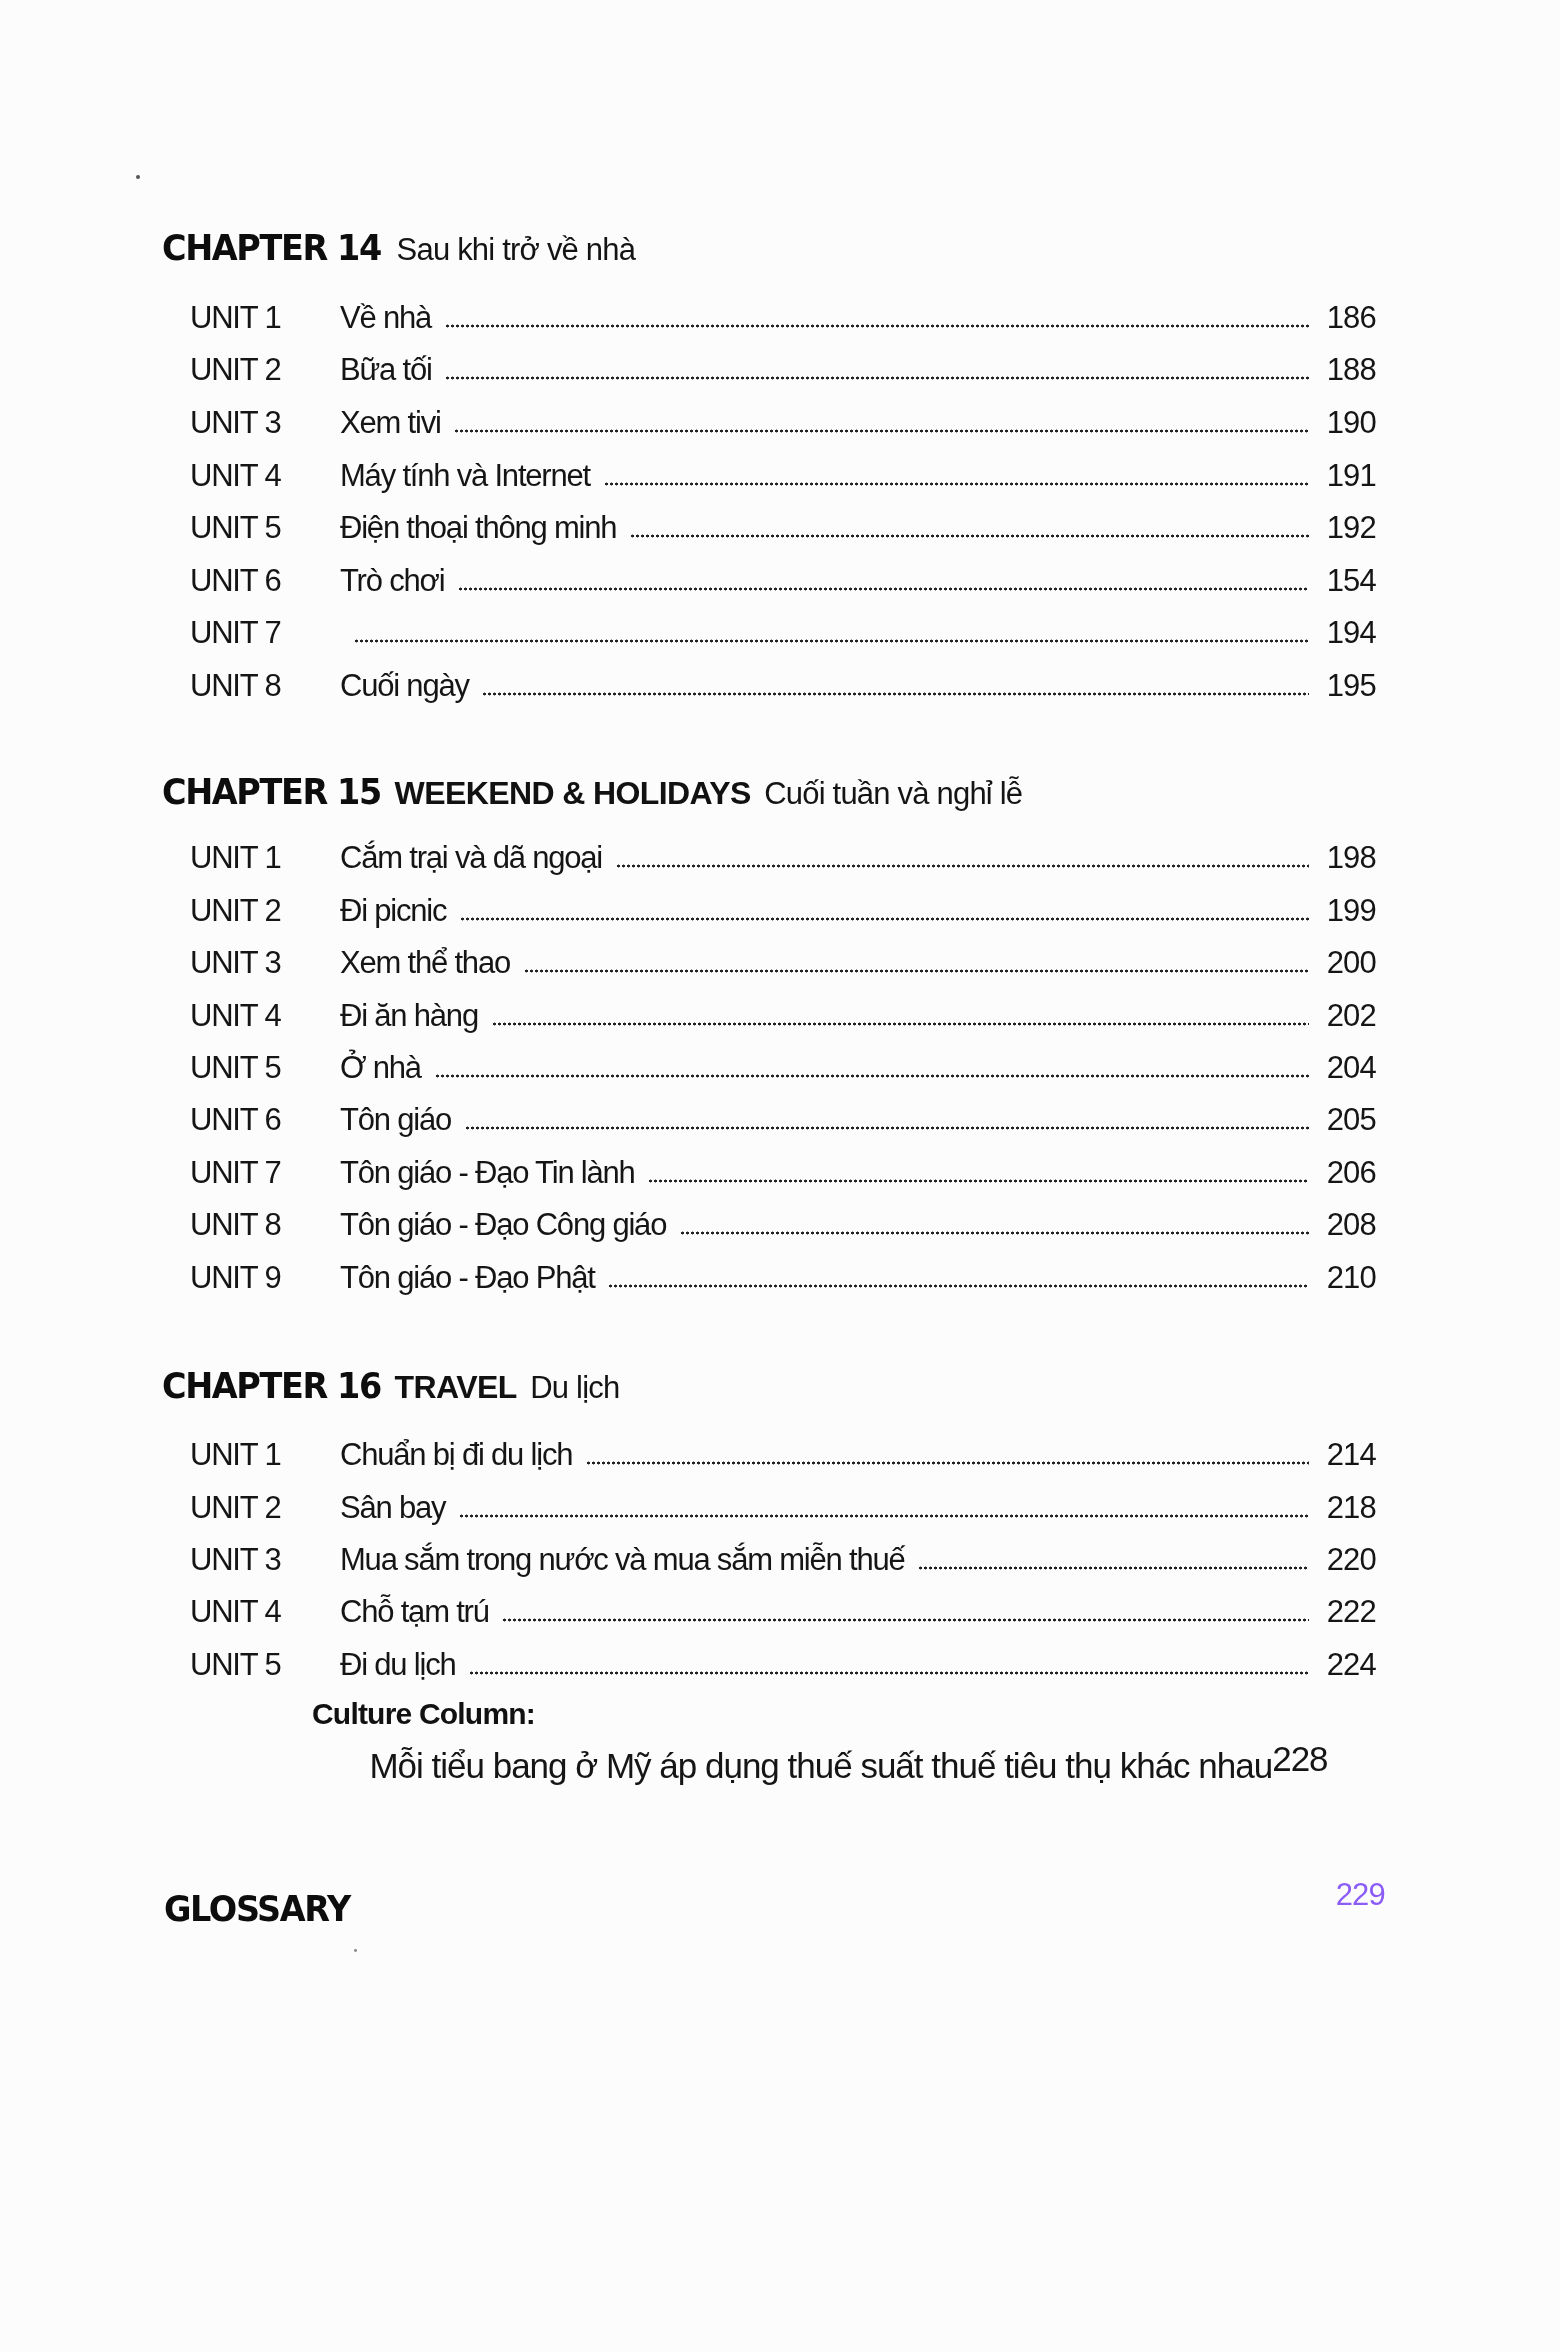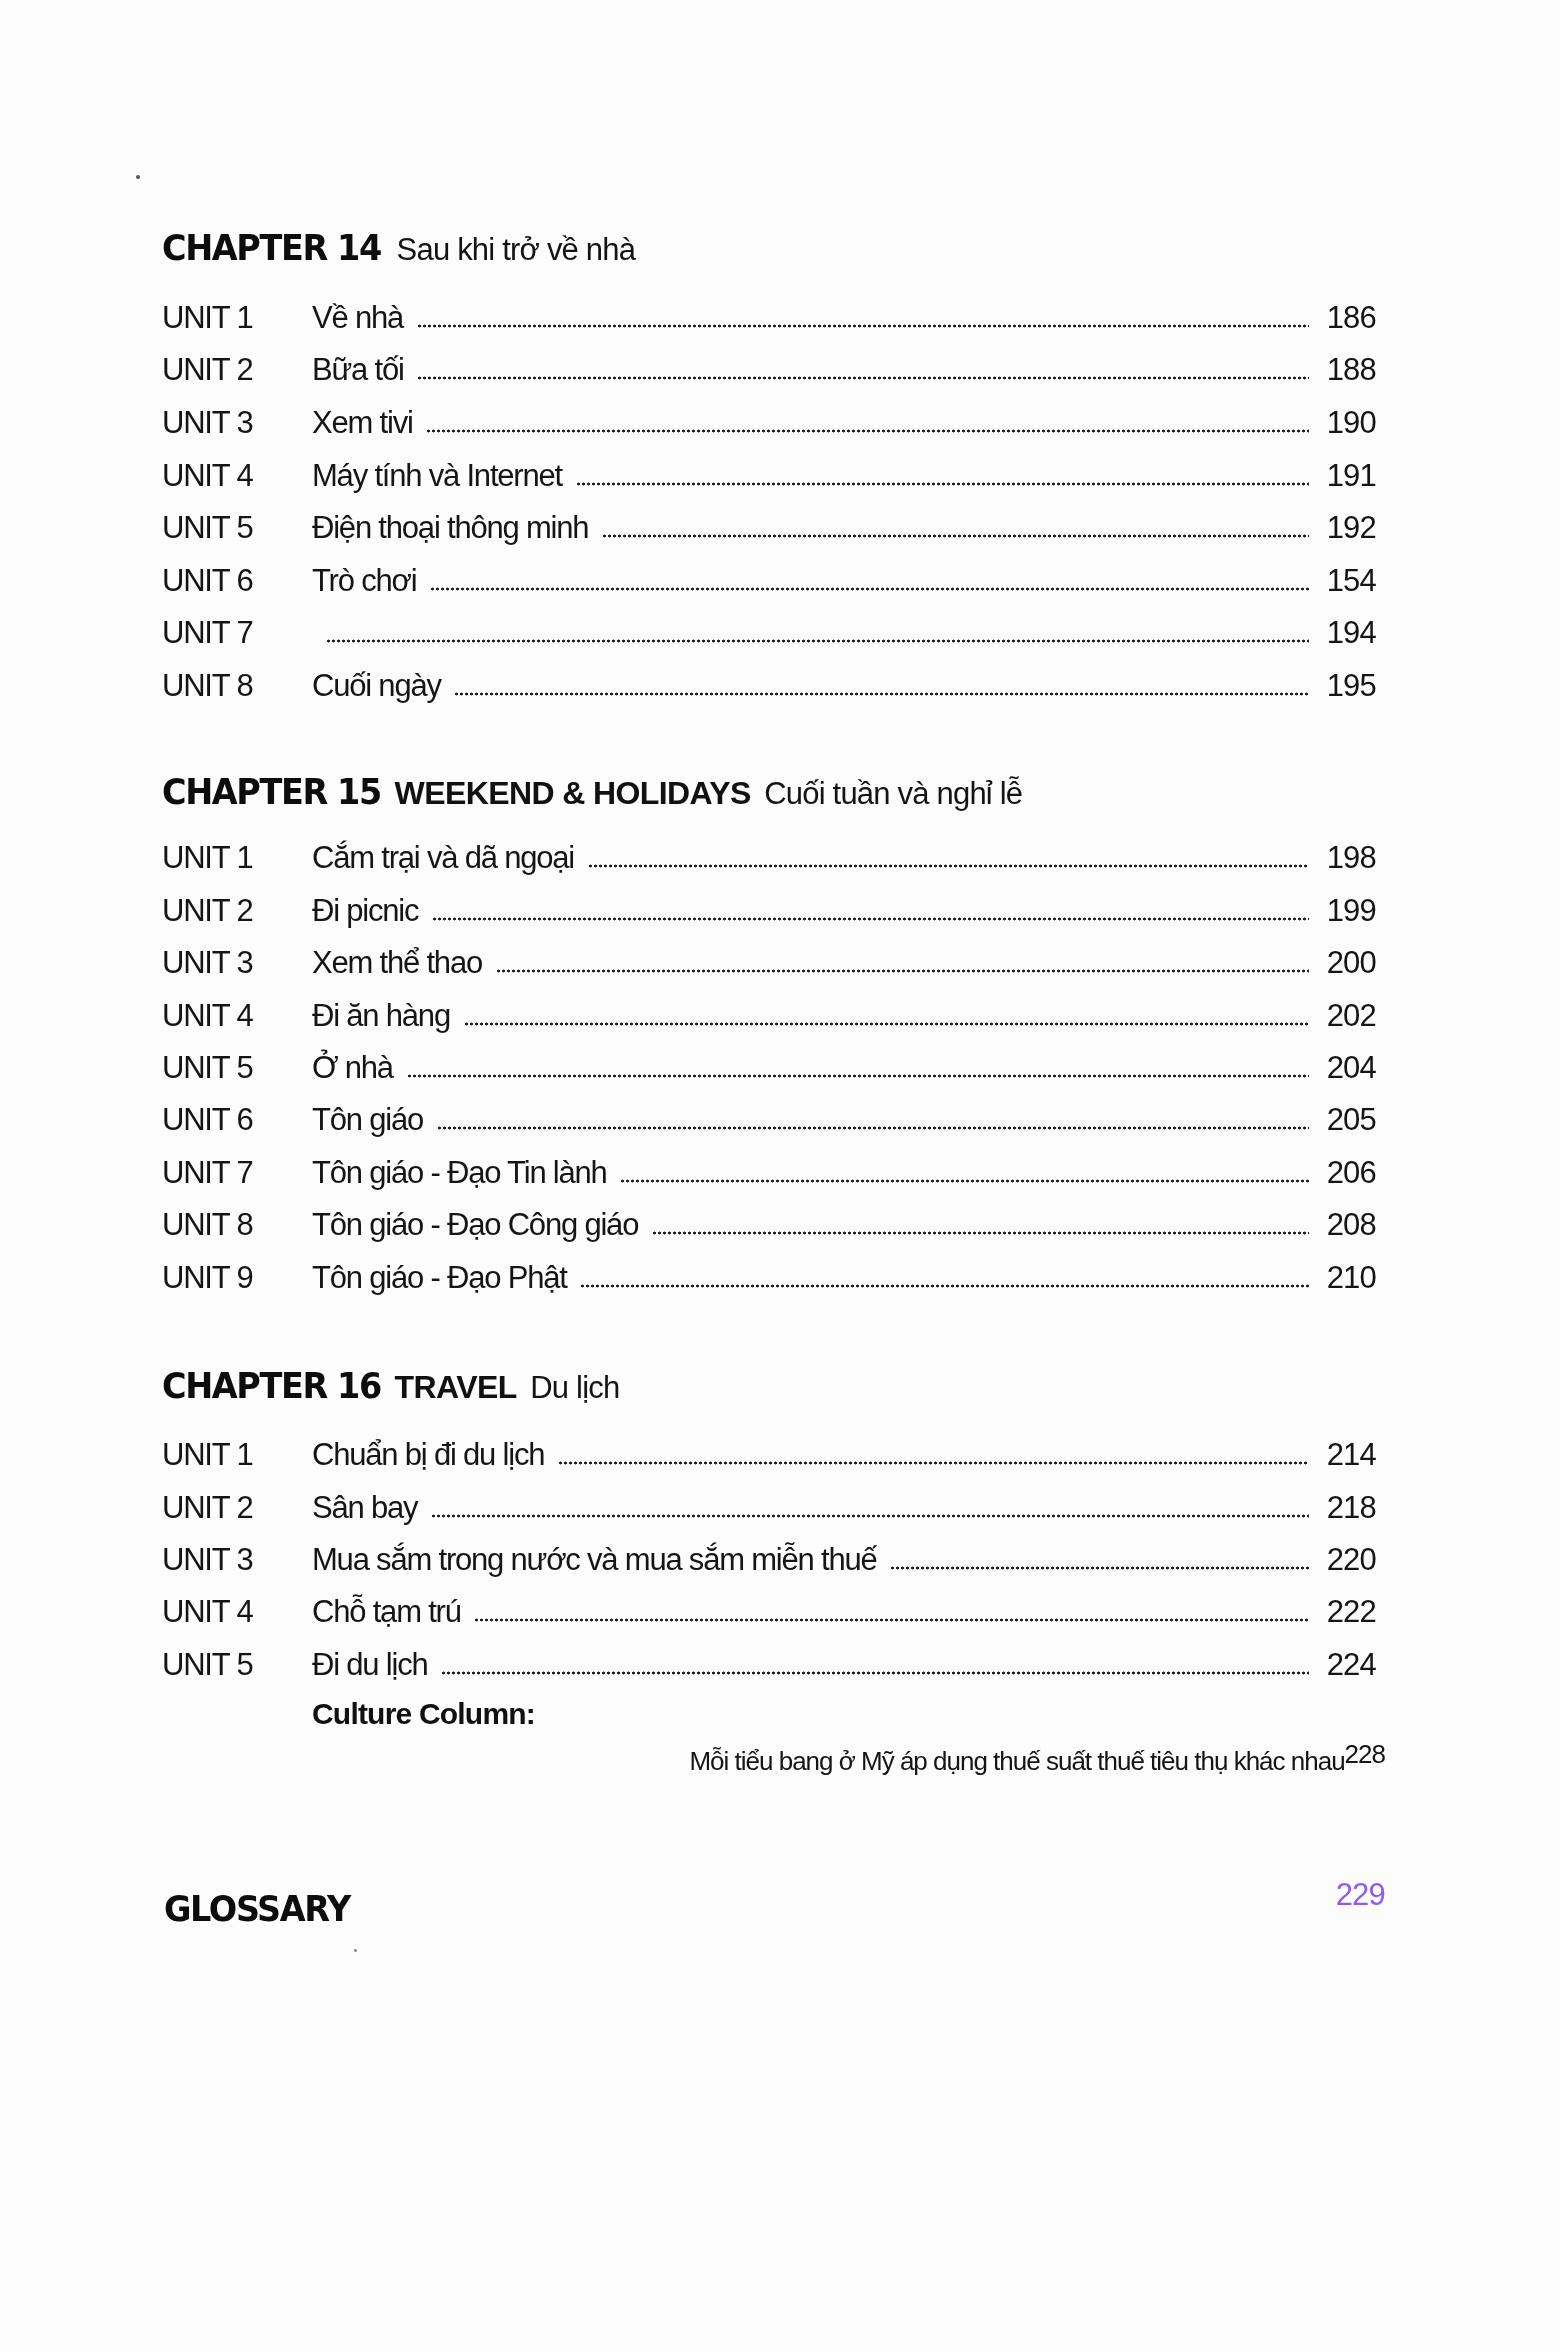--- a/index.html
+++ b/index.html
@@ -70,20 +70,21 @@
       align-items: baseline;
       white-space: nowrap;
       font-family: "Liberation Sans", sans-serif;
       font-size: 31px;
       letter-spacing: -1.2px;
       color: #151515;
     }
     .unit-label {
       width: 150px;
       flex: 0 0 150px;
+      margin-left: 28px;
     }
     .unit-title {
       flex: 0 0 auto;
     }
     .leader {
       flex: 1 1 auto;
       margin: 0 17.5px 0 13.6px;
       height: 3.9px;
       align-self: baseline;
       background-image: radial-gradient(circle, #222 1.3px, transparent 1.6px);
@@ -105,24 +106,24 @@
       letter-spacing: -0.8px;
       color: #111;
       white-space: nowrap;
     }
     .culture-row {
       position: absolute;
       left: 312px;
       width: 1073px;
       display: flex;
       align-items: baseline;
-      justify-content: flex-end;
-      white-space: nowrap;
-      font-family: "Liberation Sans", sans-serif;
-      font-size: 26px;
+      justify-content: center;
+      white-space: nowrap;
+      font-family: "Liberation Sans", sans-serif;
+      font-size: 35px;
       letter-spacing: -1px;
       color: #151515;
     }
     .glossary-heading {
       position: absolute;
       left: 164px;
       font-family: "DejaVu Sans", sans-serif;
       font-weight: bold;
       font-size: 36px;
       letter-spacing: -1.5px;

